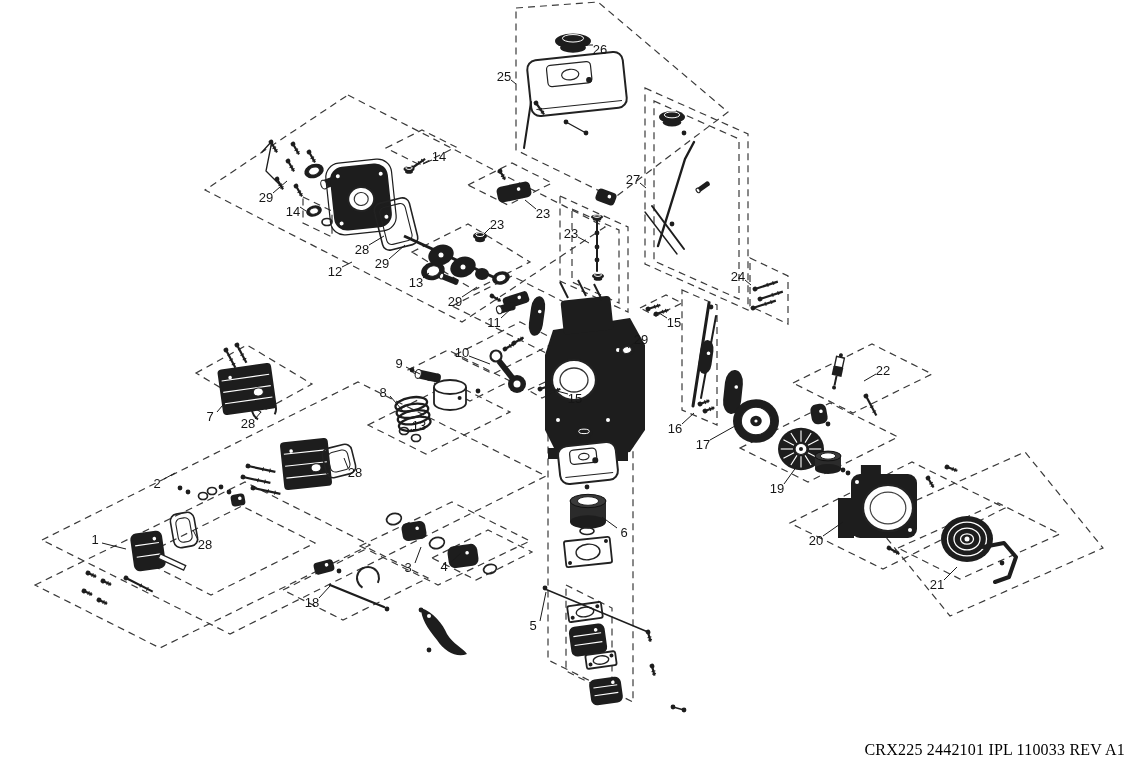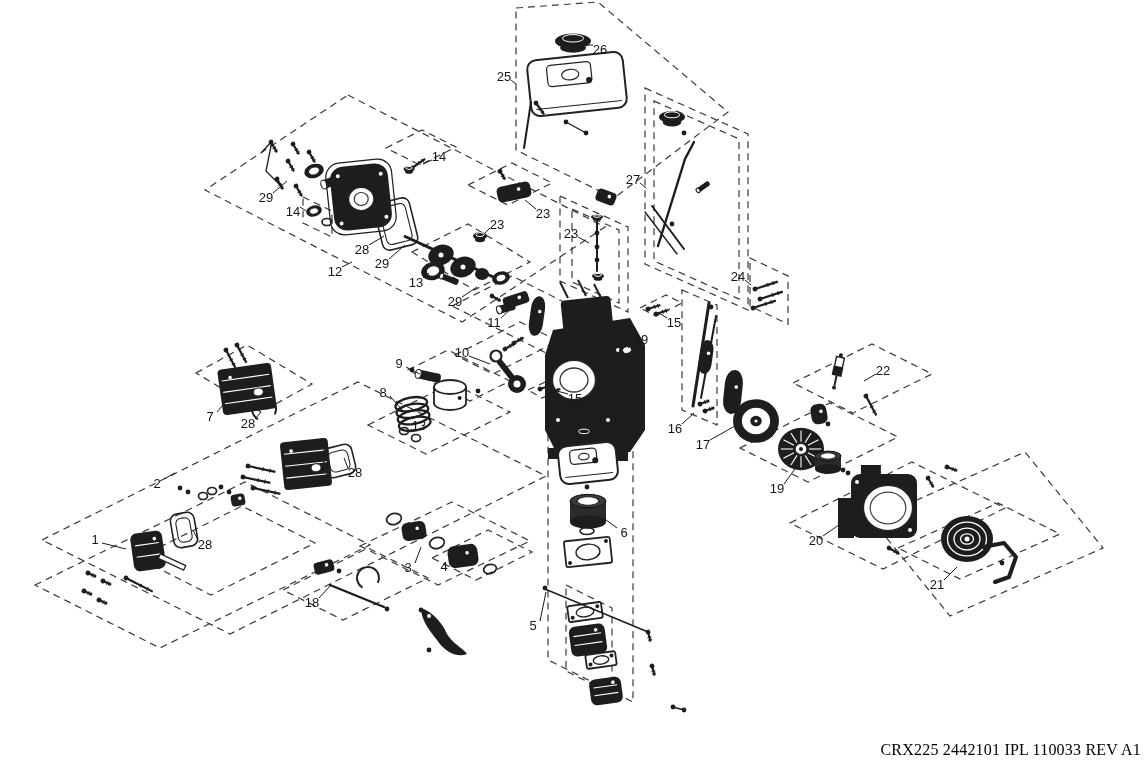--- a/index.html
+++ b/index.html
@@ -6,21 +6,21 @@
   .page{
     position:relative;
     width:1147px;height:765px;
     background:#ffffff;
     overflow:hidden;
     font-family:"Liberation Sans", sans-serif;
   }
   .diagram-svg{position:absolute;left:0;top:0;}
   .footer{
     position:absolute;
-    right:6px;bottom:6px;
+    right:22px;bottom:6px;
     font-family:"Liberation Serif", serif;
     font-size:16px;
     color:#000;
     letter-spacing:0.2px;
   }
   svg text{
     font-family:"Liberation Sans", sans-serif;
     font-size:13px;
     fill:#161616;
   }

